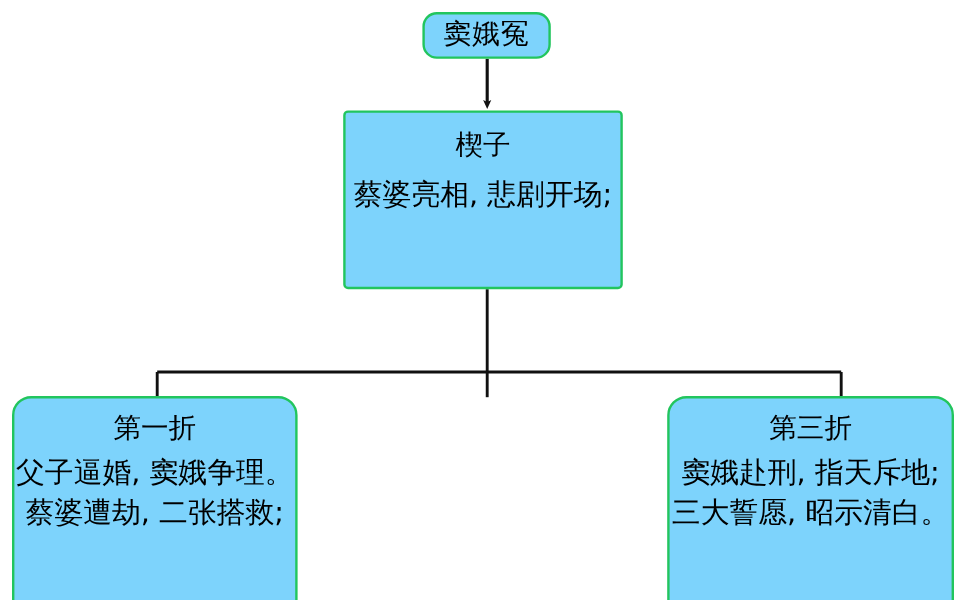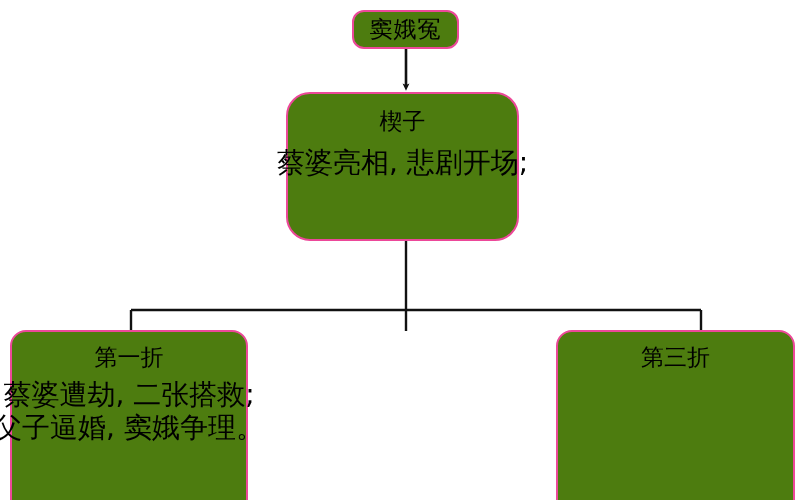--- a/index.html
+++ b/index.html
@@ -31,22 +31,22 @@
     top: 0;
     width: 806px;
     height: 500px;
     pointer-events: none;
   }
 
   
   .node {
     position: absolute;
     box-sizing: border-box;
-    background: #4d7c0f;
-    border: 2px solid #ec4899;
+    background: #7dd3fc;
+    border: 2px solid #22c55e;
     border-radius: 14px;
     display: flex;
     flex-direction: column;
     align-items: center;
     justify-content: flex-start;
   }
 
   .node-root {
     left: 352px;
     top: 10px;
@@ -59,21 +59,21 @@
     font-size: 23px;
     line-height: 25px;
     letter-spacing: 1px;
   }
 
   .node-wedge {
     left: 286px;
     top: 92px;
     width: 233px;
     height: 149px;
-    border-radius: 24px;
+    border-radius: 4px;
     padding-top: 12px;
   }
 
   .node-act {
     top: 330px;
     height: 188px;
     border-radius: 16px;
     padding-top: 10px;
   }
   .node-act-1 { left: 10px;  width: 238px; }
@@ -83,21 +83,21 @@
   .node-title {
     font-size: 23px;
     line-height: 30px;
     font-weight: 400;
     text-align: center;
     white-space: nowrap;
   }
 
   .node-body {
     margin-top: 8px;
-    font-size: 28px;
+    font-size: 24px;
     line-height: 33px;
     text-align: center;
     white-space: nowrap;
   }
   .node-body .body-line {
     display: block;
   }
 
   
   .node-wedge .node-body { margin-top: 10px; }
@@ -133,23 +133,27 @@
   <div class="node node-wedge">
     <div class="node-title">楔子</div>
     <div class="node-body">
       <span class="body-line">蔡婆亮相, 悲剧开场;</span>
     </div>
   </div>
 
   <div class="node node-act node-act-1">
     <div class="node-title">第一折</div>
     <div class="node-body">
+      <span class="body-line">父子逼婚, 窦娥争理。</span>
       <span class="body-line">蔡婆遭劫, 二张搭救;</span>
-      <span class="body-line">父子逼婚, 窦娥争理。</span>
     </div>
   </div>
 
 
   <div class="node node-act node-act-3">
     <div class="node-title">第三折</div>
+    <div class="node-body">
+      <span class="body-line">窦娥赴刑, 指天斥地;</span>
+      <span class="body-line">三大誓愿, 昭示清白。</span>
+    </div>
   </div>
 
 </div>
 
 </body></html>

